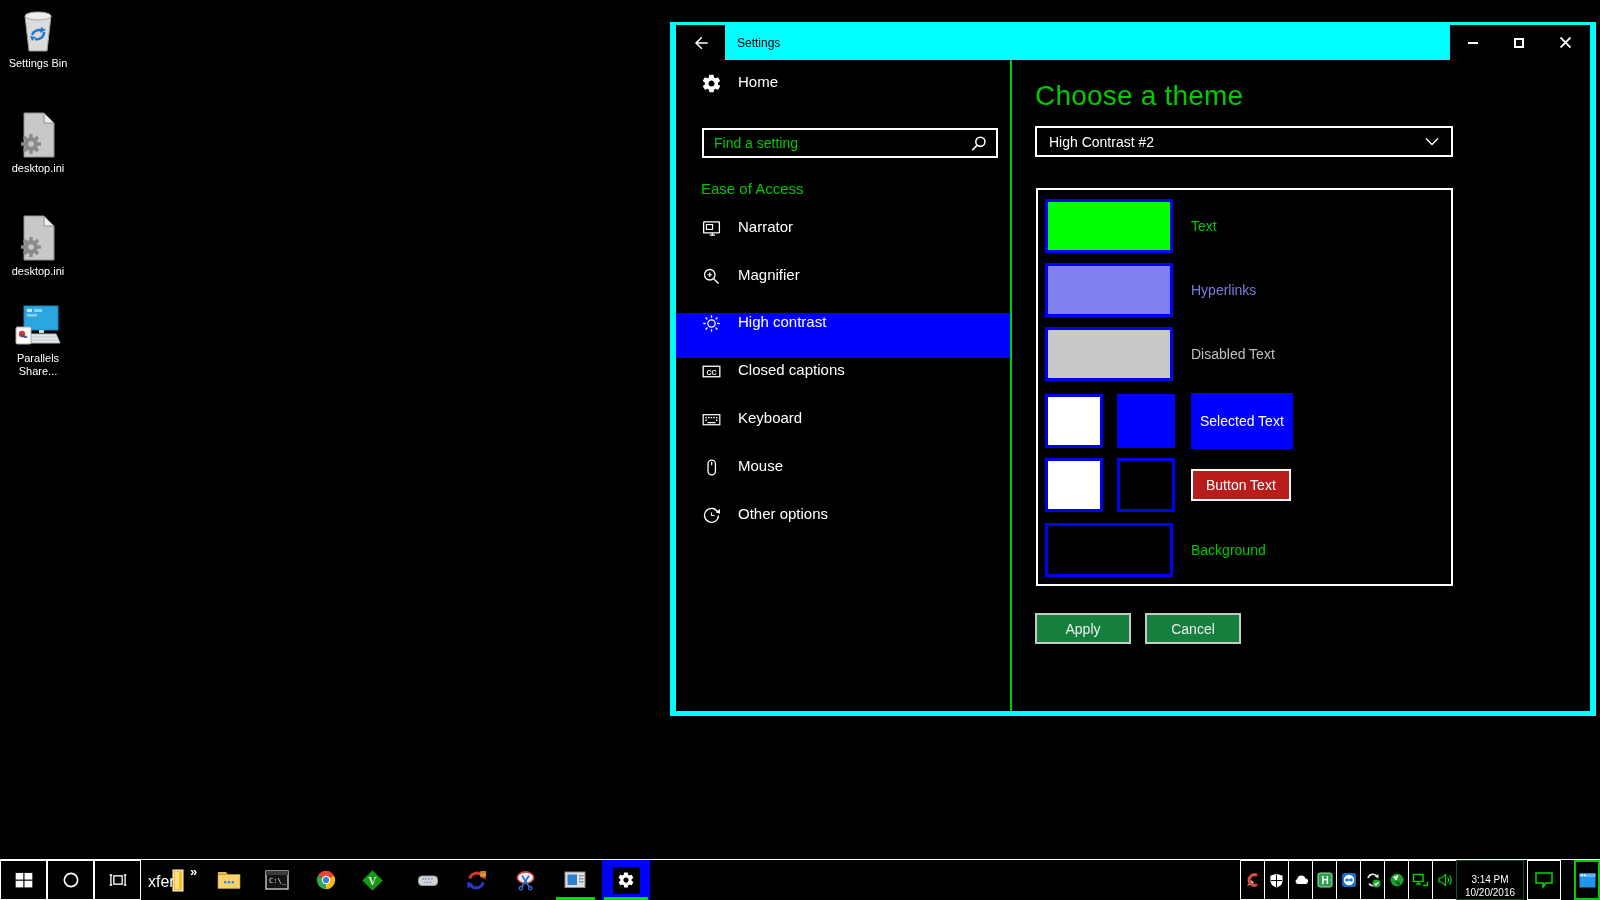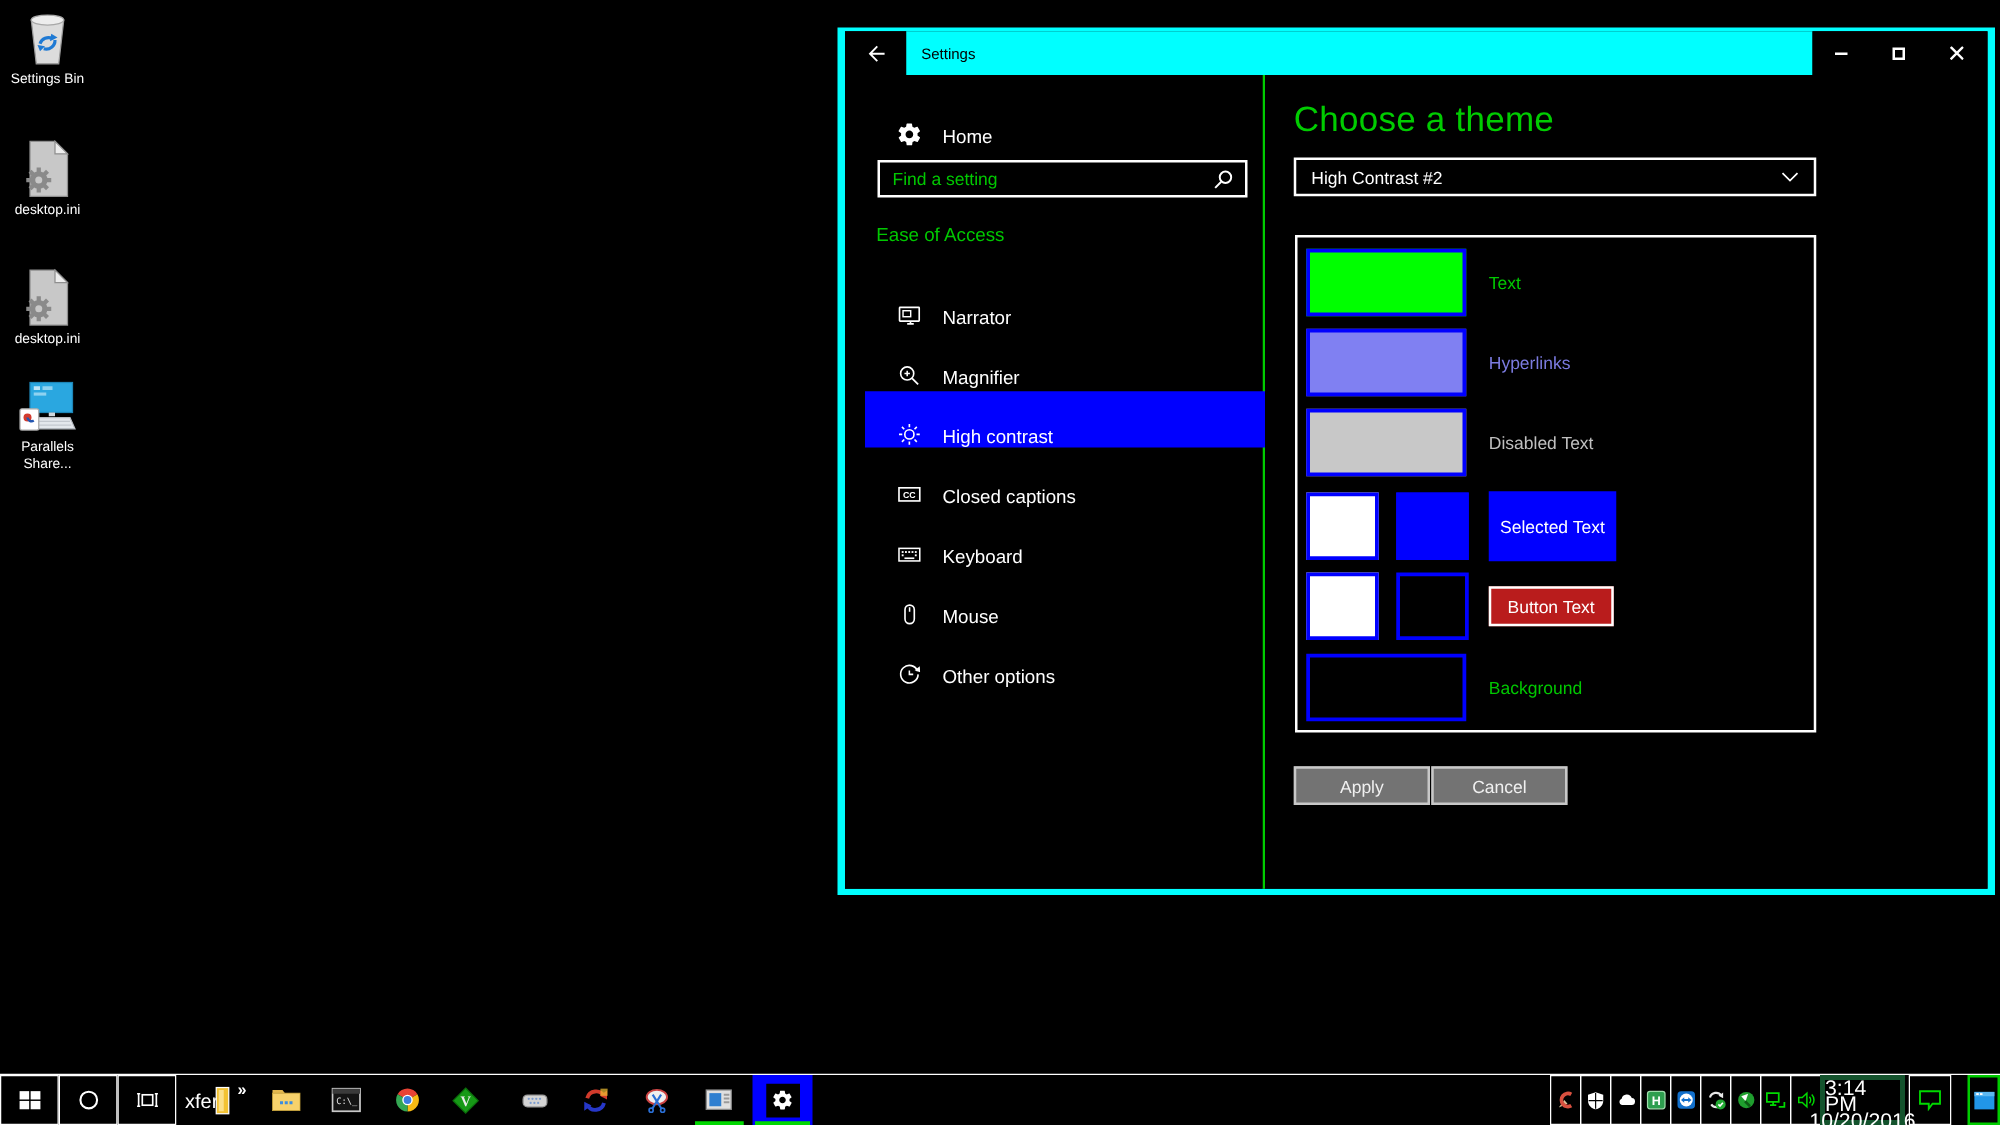--- a/index.html
+++ b/index.html
@@ -25,22 +25,22 @@
   .caption { width:725px; background:#00ffff; color:#000; font-size:12px;
              display:flex; align-items:center; padding-left:12px; }
   .caption-buttons { flex:1; background:#000; display:flex; justify-content:flex-start; }
   .cap-btn { width:46px; height:35px; display:flex; align-items:center; justify-content:center; cursor:pointer; }
 
   .window-body { display:flex; height:651px; }
   nav.sidebar { width:334px; position:relative; background:#000; }
   .vdivider { width:2px; background:#00cc00; }
   main.content { flex:1; position:relative; background:#000; }
 
-  .nav-row { position:absolute; left:16px; width:100%; height:45px;
-             display:flex; align-items:flex-end; cursor:pointer; }
+  .nav-row { position:absolute; left:0; width:100%; height:45px;
+             display:flex; align-items:flex-start; cursor:pointer; }
   .nav-row .nicon { margin-left:25px; width:21px; height:21px; flex:0 0 auto; }
   .nav-row .nlbl { margin-left:16px; font-size:15px; color:#fff; }
   .nav-row.selected { background:#0000ff; }
 
   .search-box { position:absolute; left:26px; top:68px; width:296px; height:30px;
                 border:2px solid #fff; background:#000; }
   .search-box input { position:absolute; left:0; top:0; width:100%; height:100%;
                 border:0; background:transparent; color:#00c800; font-size:14px;
                 padding:0 30px 0 10px; outline:none; font-family:"Liberation Sans",sans-serif; }
   .search-box input::placeholder { color:#00c800; opacity:1; }
@@ -59,42 +59,42 @@
   .swatch-panel { position:absolute; left:24px; top:128px; width:417px; height:398px;
                   border:2px solid #fff; background:#000; }
   .sw-row { position:absolute; left:7px; right:4px; height:54px; display:flex; align-items:center; }
   .sw-wide  { width:128px; height:54px; border:3px solid; }
   .sw-sq    { width:58px;  height:54px; border:3px solid; }
   .sw-sq.second { margin-left:14px; }
   .sw-label { position:absolute; left:146px; font-size:14px; }
   .chip-selected { padding:20px 9px; }
   .chip-button   { padding:6px 13px; border:2px solid #fff; background:#b91c1c; }
 
-  .action-btn { position:absolute; top:553px; width:109px; height:31px;
-                border:2px solid #c8c8c8; background:#737373; color:#f0f0f0;
+  .action-btn { position:absolute; top:553px; width:96px; height:31px;
+                border:2px solid #c8c8c8; background:#15803d; color:#f0f0f0;
                 font-size:14px; font-family:"Liberation Sans",sans-serif;
                 display:flex; align-items:center; justify-content:center; cursor:pointer; }
 
   
   #taskbar { position:absolute; left:0; top:859px; width:1600px; height:41px;
              background:#000; border-top:1px solid #fff; }
   .tb-cell { position:absolute; top:0; height:40px; display:flex; align-items:center;
              justify-content:center; cursor:pointer; }
   .tb-bordered { border:1px solid #fff; }
   .tb-app { position:absolute; top:0; width:47px; height:40px; display:flex;
             align-items:center; justify-content:center; cursor:pointer; }
   .underline { position:absolute; top:37px; height:3px; background:#00d800; }
   .xfer-area { position:absolute; left:141px; top:0; width:66px; height:40px; }
   .xfer-lbl { position:absolute; left:7px; top:13px; color:#fff; font-size:16px; }
   .xfer-chev { position:absolute; left:49px; top:4px; color:#fff; font-size:13px; font-weight:bold; }
   .tray-cell { position:absolute; top:0; height:40px; width:25px; border:1px solid #fff;
                display:flex; align-items:center; justify-content:center; cursor:pointer; }
   .clock-cell { position:absolute; left:1456px; top:0; width:68px; height:40px;
-                border:4px solid #14532d; color:#fff; font-size:17px; line-height:13px;
-                display:flex; flex-direction:column; align-items:center; justify-content:space-between; cursor:pointer; }
+                border:1px solid #14532d; color:#fff; font-size:10px; line-height:13px;
+                display:flex; flex-direction:column; align-items:center; justify-content:flex-end; cursor:pointer; }
   .settings-cell { position:absolute; left:602px; top:0; width:48px; height:40px;
                    background:#0000ff; display:flex; align-items:center; justify-content:center; cursor:pointer; }
   .settings-inner { width:27px; height:27px; background:#000; display:flex; align-items:center; justify-content:center; }
 </style>
 </head>
 <body>
 
 <div class="dicon" style="top:8px;">
   <svg width="40" height="46" viewBox="0 0 40 46">
     <path d="M7 8 L11 43 L29 43 L33 8 Z" fill="#dcdcdc" stroke="#9a9a9a"></path>

